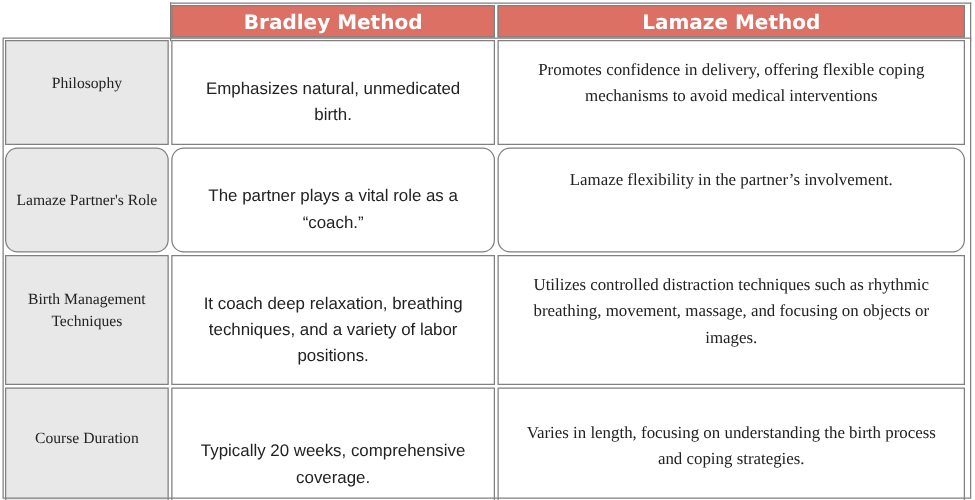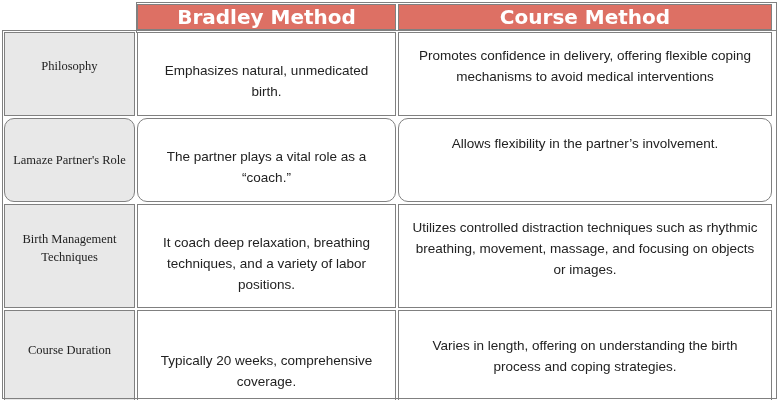--- a/index.html
+++ b/index.html
@@ -56,21 +56,21 @@
     }
     th.corner {
       border: none;
       background: transparent;
     }
     th.head {
       background: #dd7064;
       color: #ffffff;
       font-family: "DejaVu Sans", sans-serif;
       font-weight: bold;
-      font-size: 20px;
+      font-size: 16px;
       height: 26px;
     }
     td.label {
       background: #e8e8e8;
       font-family: Liberation Serif, serif;
       font-size: 12.5px;
       color: #222222;
       width: 131px;
       line-height: 18px;
     }
@@ -79,42 +79,42 @@
       font-family: "Liberation Sans", sans-serif;
       font-size: 13.5px;
       line-height: 21px;
       color: #222222;
     }
     td.cell .txt, td.label .txt {
       display: block;
       margin: 0 auto;
     }
     td.c1 { width: 259px; }
-    td.c2 { width: 374px; }
+    td.c2 { width: 374px; font-family: Liberation Serif, serif; }
     td.c1 .txt { width: 230px; margin-top: 30px; }
     td.c2 .txt { width: 350px; }
     tr.r1 td { height: 84px; }
     tr.r2 td { height: 84px; border-radius: 10px; }
     tr.r3 td { height: 104px; }
     tr.r4 td { height: 108px; text-align: center; }
     
     td .shift { position: relative; top: -8px; }
     tr.r4 td.label .shift { top: -14px; }
     tr.r2 td.c2 .shift { top: -17px; }
   </style>
 </head>
 <body>
 
 <div class="wrap">
   <table class="cmp">
     <thead>
       <tr>
         <th class="corner"></th>
         <th class="head">Bradley Method</th>
-        <th class="head">Course Method</th>
+        <th class="head">Lamaze Method</th>
       </tr>
     </thead>
     <tbody>
       <tr class="r1">
         <td class="label">
             <span class="txt shift">Philosophy</span>
           </td>
         <td class="cell c1">
             <span class="txt shift">Emphasizes natural, unmedicated birth.</span>
           </td>
@@ -123,21 +123,21 @@
           </td>
       </tr>
       <tr class="r2">
         <td class="label">
             <span class="txt">Lamaze Partner's Role</span>
           </td>
         <td class="cell c1">
             <span class="txt shift">The partner plays a vital role as a “coach.”</span>
           </td>
         <td class="cell c2">
-            <span class="txt shift">Allows flexibility in the partner’s involvement.</span>
+            <span class="txt shift">Lamaze flexibility in the partner’s involvement.</span>
           </td>
       </tr>
       <tr class="r3">
         <td class="label">
             <span class="txt shift" style="width:115px">Birth Management Techniques</span>
           </td>
         <td class="cell c1">
             <span class="txt shift" style="width:215px">It coach deep relaxation, breathing techniques, and a variety of labor positions.</span>
           </td>
         <td class="cell c2">
@@ -145,20 +145,20 @@
           </td>
       </tr>
       <tr class="r4">
         <td class="label">
             <span class="txt shift">Course Duration</span>
           </td>
         <td class="cell c1">
             <span class="txt shift">Typically 20 weeks, comprehensive coverage.</span>
           </td>
         <td class="cell c2">
-            <span class="txt shift" style="width:330px">Varies in length, offering on understanding the birth process and coping strategies.</span>
+            <span class="txt shift" style="width:330px">Varies in length, focusing on understanding the birth process and coping strategies.</span>
           </td>
       </tr>
     </tbody>
   </table>
   <div class="frame-top"></div>
   <div class="frame-body"></div>
 </div>
 
 </body></html>

